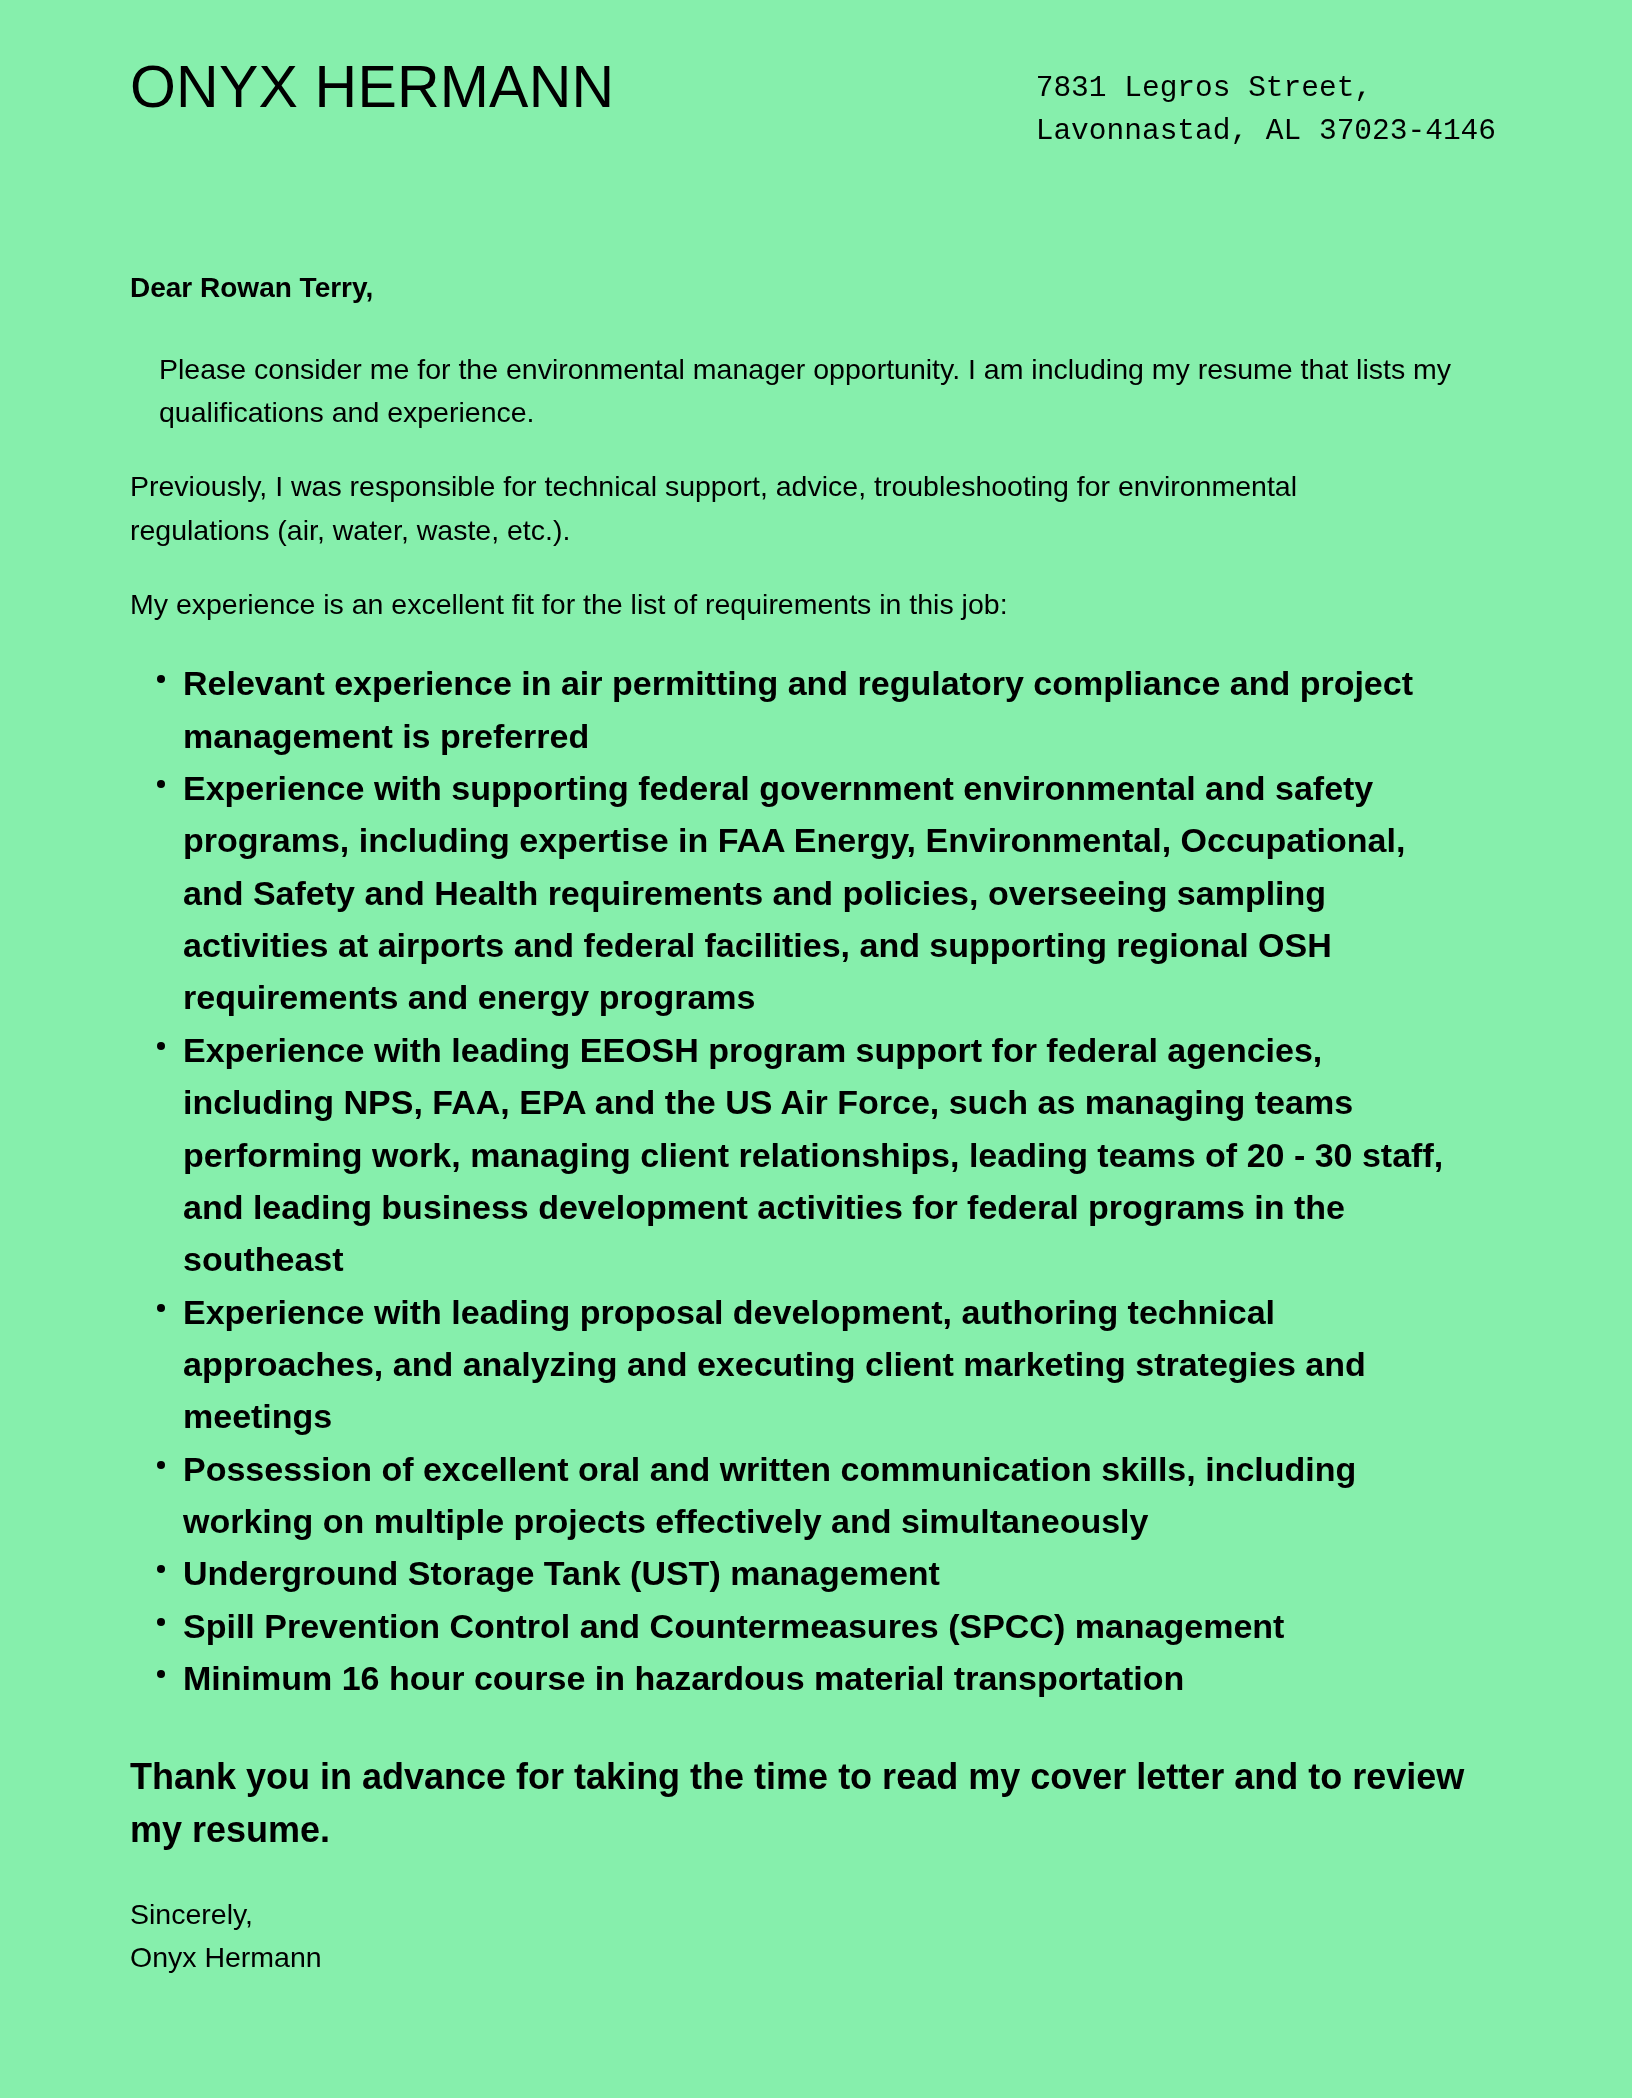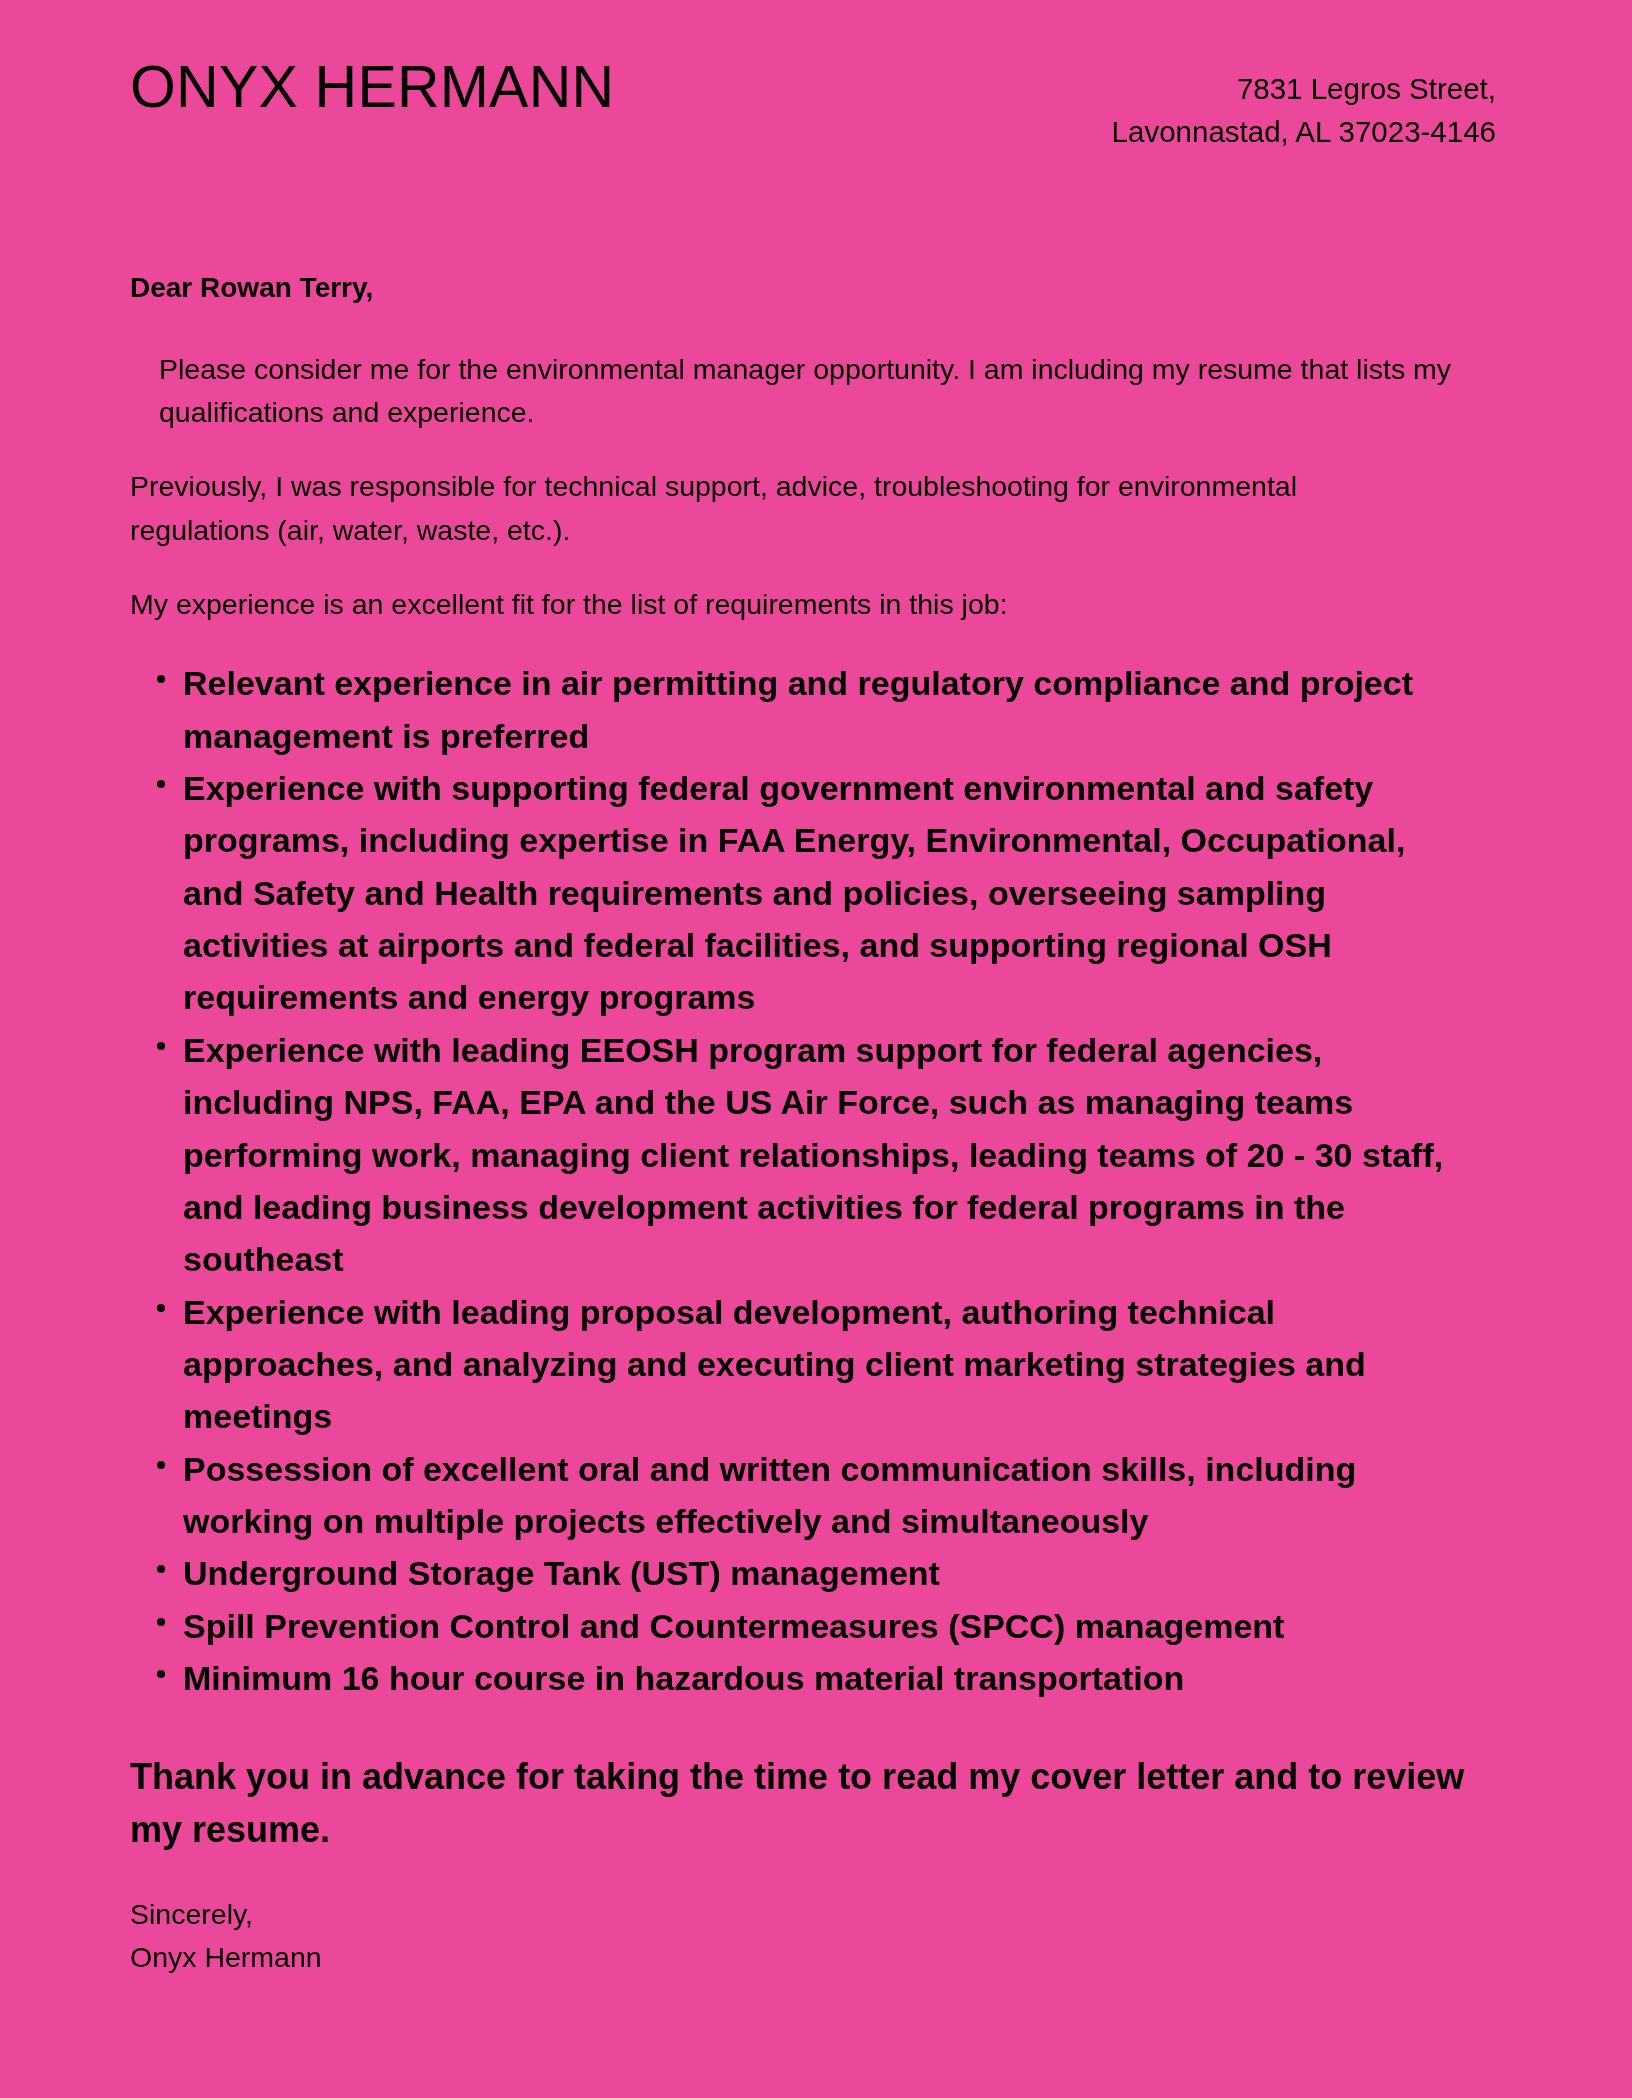--- a/index.html
+++ b/index.html
@@ -11,21 +11,21 @@
     width: 1632px;
     height: 2098px;
     font-family: "Liberation Sans", sans-serif;
     color: #000000;
     -webkit-font-smoothing: antialiased;
   }
   .page {
     position: relative;
     width: 1632px;
     height: 2098px;
-    background: #ec4899;
+    background: #86efac;
     box-sizing: border-box;
     padding: 4px;
     overflow: hidden;
   }
   .letter {
     position: absolute;
     left: 130px;
     top: 0;
     width: 1372px;
   }
@@ -44,24 +44,25 @@
   .applicant-name {
     font-size: 59px;
     line-height: 1.08;
     font-weight: 400;
     letter-spacing: 0.2px;
     white-space: nowrap;
     text-transform: uppercase;
   }
   .address-block {
     flex: 0 0 auto;
-    text-align: right;
+    text-align: left;
     padding-top: 11px;
     padding-right: 6px;
     min-width: 460px;
+    font-family: Liberation Mono, monospace;
   }
   .address-line {
     font-size: 29.5px;
     line-height: 1.46;
     font-weight: 400;
     white-space: nowrap;
   }
 
   
   .body-wrap {

